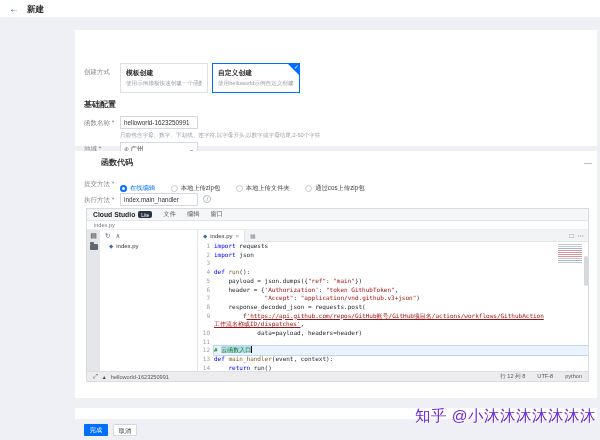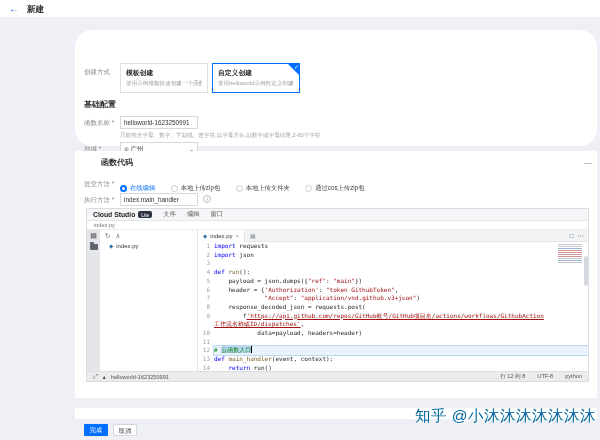--- a/index.html
+++ b/index.html
@@ -6,21 +6,21 @@
   html,body { width:600px; height:440px; overflow:hidden; }
   body { font-family:"Liberation Sans", sans-serif; background:#eef0f5; position:relative; }
 
   
   .topbar { position:absolute; left:0; top:0; width:600px; height:17px; background:#fff; }
   .back { position:absolute; left:9px; top:3px; color:#0052d9; font-size:10px; cursor:pointer; }
   .page-title { position:absolute; left:27px; top:4px; font-size:8.5px; font-weight:bold; color:#333; }
 
   
   .panel { position:absolute; background:#fff; }
-  #panel1 { left:75px; top:30px; width:522px; height:116px;border-radius:17px; }
+  #panel1 { left:75px; top:30px; width:522px; height:116px; }
   #panel2 { left:75px; top:151px; width:522px; height:247px; }
   #panel3 { left:75px; top:408px; width:522px; height:11px; }
 
   .lbl { position:absolute; font-size:6.5px; color:#888; }
   .sec { position:absolute; font-size:8px; font-weight:bold; color:#333; }
 
   .choice-card { position:absolute; top:33px; width:88px; height:30px; background:#fff; border:1px solid #dde0e6; padding:4px 5px; cursor:pointer; }
   .choice-card .t { font-size:6.8px; font-weight:bold; color:#333; }
   .choice-card .d { font-size:5.6px; color:#9aa0a6; margin-top:2px; white-space:nowrap; overflow:hidden; }
   .choice-card.selected { border:1px solid #006eff; }
@@ -80,21 +80,21 @@
   .scrollhandle { position:absolute; right:0; top:14px; width:4px; height:30px; background:#d5d8dc; border-radius:2px; }
   .statusbar { height:10px; background:#ececee; border-top:1px solid #dcdee2; display:flex; align-items:center; font-size:5.6px; color:#555; padding:0 6px; flex:none; }
   .st-ic { margin-right:4px; font-size:6px; color:#444; }
   .st-right { margin-left:auto; display:flex; gap:12px; }
 
   
   .btn { position:absolute; top:424px; width:24px; height:12px; font-size:6.2px; text-align:center; line-height:12px; border-radius:1px; cursor:pointer; }
   #btn-ok { left:84px; background:#006eff; color:#fff; }
   #btn-cancel { left:113px; background:#fff; color:#333; border:1px solid #d4d9e0; }
 
-  .watermark { position:absolute; right:4px; top:406px; font-size:15.5px; color:#0369a1; text-shadow:1px 1px 0 #fdfdfd; letter-spacing:0.5px; }
+  .watermark { position:absolute; right:4px; top:406px; font-size:15.5px; color:#6d28d9; text-shadow:1px 1px 0 #fdfdfd; letter-spacing:0.5px; }
   .collapse-dash { position:absolute; right:8px; top:158px; color:#888; font-size:8px; cursor:pointer; }
 </style>
 </head>
 <body>
 
 <div class="topbar">
   <span class="back">←</span>
   <span class="page-title">新建</span>
 </div>
 

